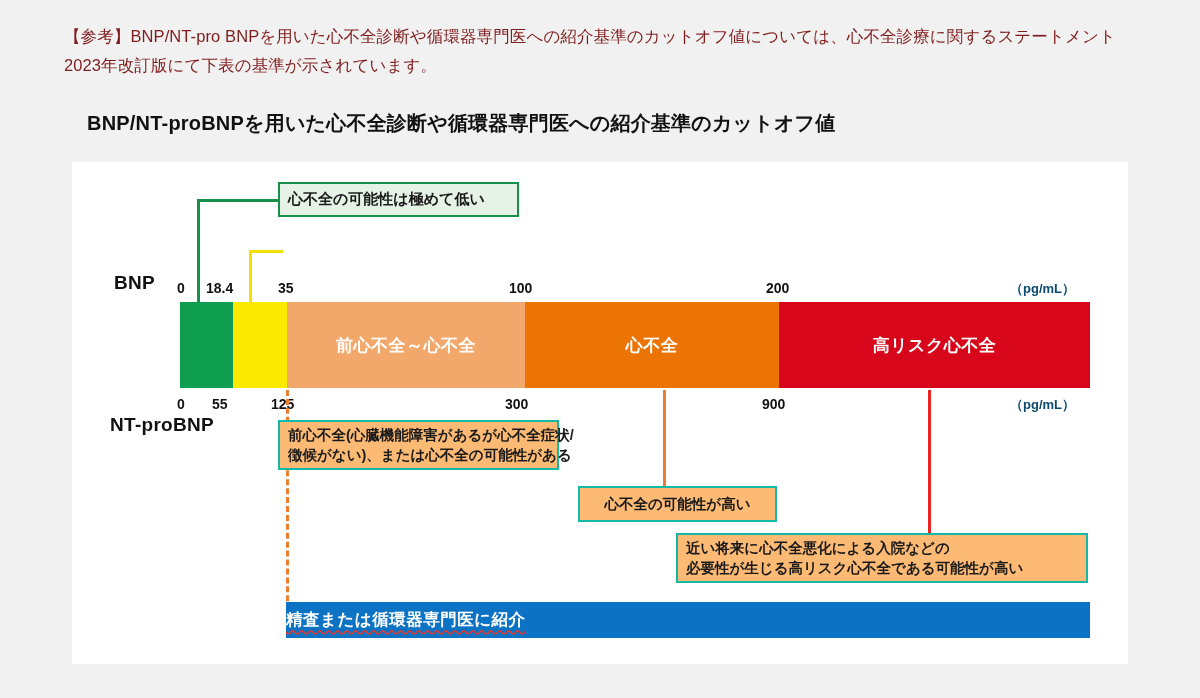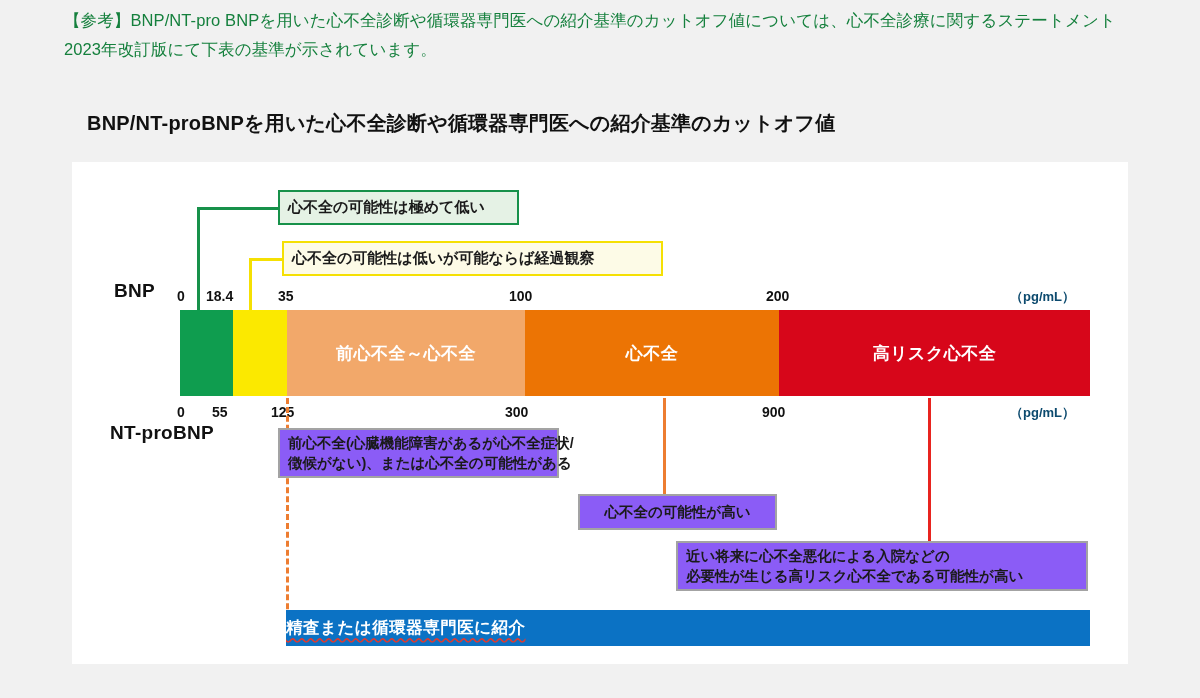--- a/index.html
+++ b/index.html
@@ -13,25 +13,25 @@
     font-family: "Liberation Sans", "DejaVu Sans", sans-serif;
     color: #222222;
     overflow: hidden;
     position: relative;
   }
 
   
   .intro {
     position: absolute;
     left: 64px;
-    top: 6px;
+    top: 22px;
     width: 1064px;
     font-size: 16.5px;
     line-height: 29px;
-    color: #15803d;
+    color: #7f1d1d;
     letter-spacing: 0.1px;
   }
 
   
   .section-heading {
     position: absolute;
     left: 66px;
     top: 110px;
     font-size: 20px;
     font-weight: bold;
@@ -46,21 +46,21 @@
     left: 72px;
     top: 162px;
     width: 1056px;
     height: 502px;
     background: #ffffff;
   }
 
   .fig {
     position: absolute;
     left: 0;
-    top: 8px;
+    top: 0;
     width: 976px;
     height: 502px;
   }
 
   
   .callout {
     position: absolute;
     box-sizing: border-box;
     font-weight: bold;
     color: #1a1a1a;
@@ -73,22 +73,22 @@
     background: #e5f2e5;
     border: 2px solid #17914a;
     font-size: 15px;
   }
   .callout.yellow {
     background: #fdfbe7;
     border: 2px solid #f5e003;
     font-size: 15px;
   }
   .callout.orange {
-    background: #8b5cf6;
-    border: 2px solid #a3a3a3;
+    background: #fdba74;
+    border: 2px solid #14b8a6;
     font-size: 14.5px;
     line-height: 20px;
   }
 
   
   .conn { position: absolute; }
   .conn-v-green { background: #17914a; width: 3px; }
   .conn-h-green { background: #17914a; height: 3px; }
   .conn-v-yellow { background: #f5e003; width: 3px; }
   .conn-h-yellow { background: #f5e003; height: 3px; }
@@ -174,23 +174,20 @@
     <div class="conn conn-h-green" style="left:125px; top:37px; width:82px;"></div>
     <div class="conn conn-v-green" style="left:125px; top:37px; height:105px;"></div>
 
     <div class="callout green" style="left:206px; top:20px; width:241px; height:35px;">
       <span>心不全の可能性は極めて低い</span>
     </div>
 
     <div class="conn conn-h-yellow" style="left:177px; top:88px; width:34px;"></div>
     <div class="conn conn-v-yellow" style="left:177px; top:88px; height:54px;"></div>
 
-    <div class="callout yellow" style="left:210px; top:71px; width:381px; height:35px;">
-      <span>心不全の可能性は低いが可能ならば経過観察</span>
-    </div>
 
     <div class="axis-name" style="left:42px; top:110px;">BNP</div>
 
     <div class="tick" style="left:105px; top:118px;">0</div>
     <div class="tick" style="left:134px; top:118px;">18.4</div>
     <div class="tick" style="left:206px; top:118px;">35</div>
     <div class="tick" style="left:437px; top:118px;">100</div>
     <div class="tick" style="left:694px; top:118px;">200</div>
     <div class="unit" style="left:938px; top:118px;">（pg/mL）</div>
 

